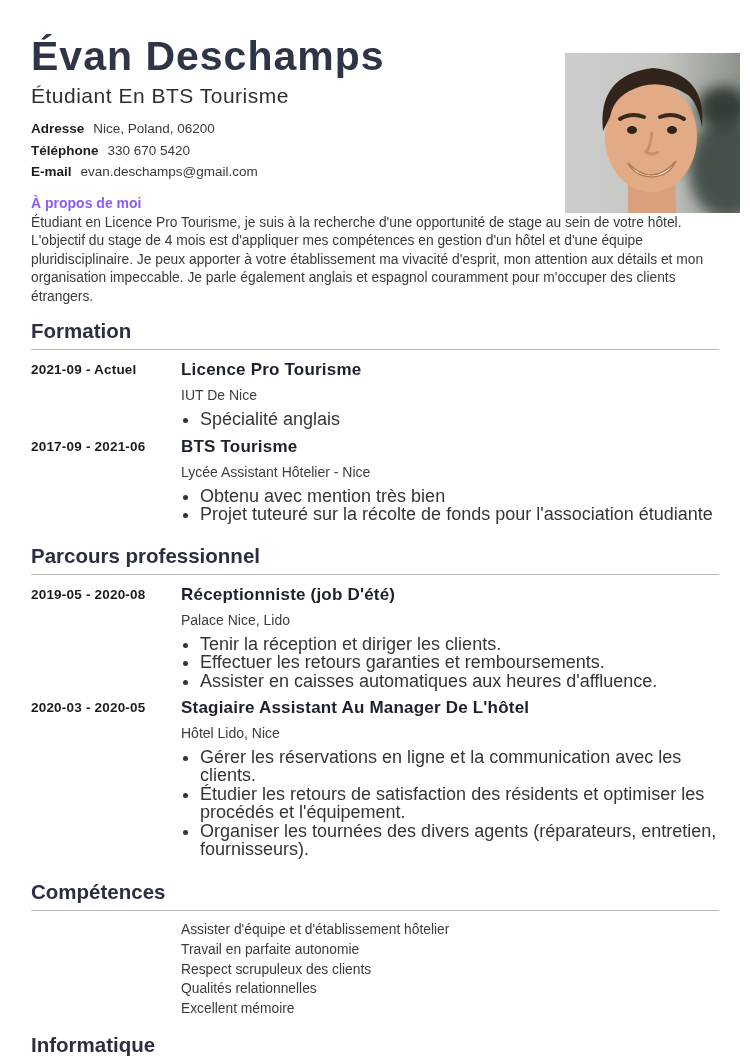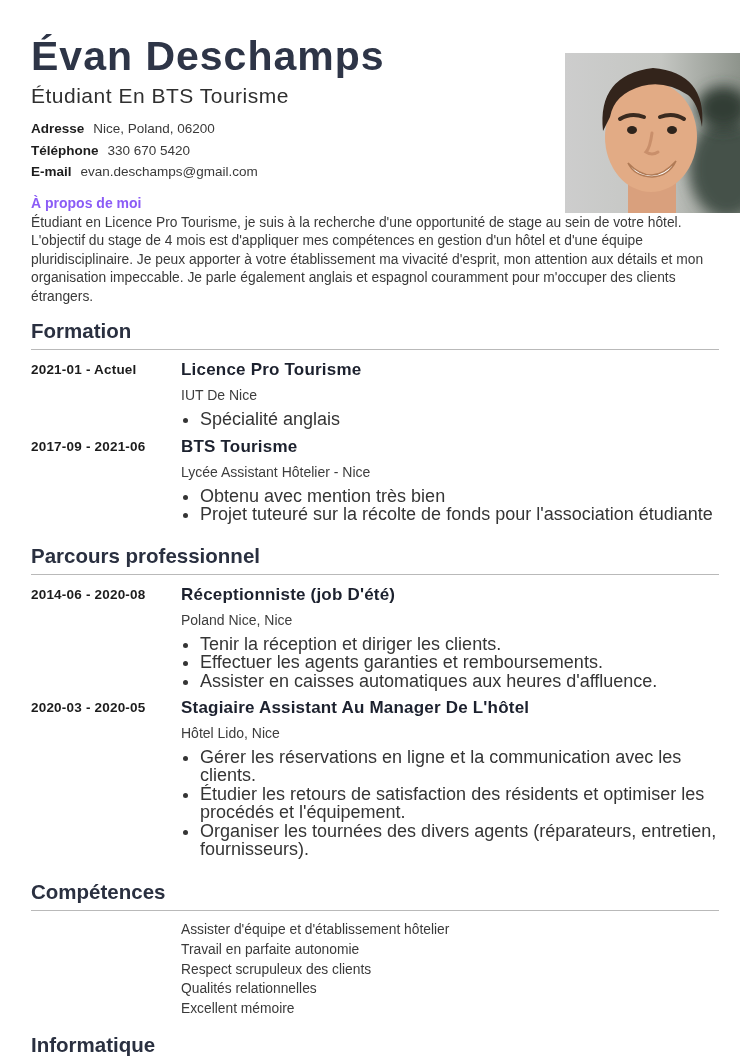--- a/index.html
+++ b/index.html
@@ -110,21 +110,21 @@
   <section class="about">
     <h3 class="about-h">À propos de moi</h3>
     <p class="about-p">Étudiant en Licence Pro Tourisme, je suis à la recherche d'une opportunité de stage au sein de votre hôtel. L'objectif du stage de 4 mois est d'appliquer mes compétences en gestion d'un hôtel et d'une équipe pluridisciplinaire. Je peux apporter à votre établissement ma vivacité d'esprit, mon attention aux détails et mon organisation impeccable. Je parle également anglais et espagnol couramment pour m'occuper des clients étrangers.</p>
   </section>
 
     <section class="tsection">
       <h2 class="sec-h">Formation</h2>
       <div class="entries">
 
           <div class="entry">
-            <div class="edate">2021-01 - Actuel</div>
+            <div class="edate">2021-09 - Actuel</div>
             <div class="ebody">
               <div class="etitle">Licence Pro Tourisme</div>
               <div class="esub">IUT De Nice</div>
               <ul class="ebullets">
 
                   <li>Spécialité anglais</li>
 
               </ul>
             </div>
           </div>
@@ -145,29 +145,29 @@
           </div>
 
       </div>
     </section>
 
     <section class="tsection">
       <h2 class="sec-h">Parcours professionnel</h2>
       <div class="entries">
 
           <div class="entry">
-            <div class="edate">2014-06 - 2020-08</div>
+            <div class="edate">2019-05 - 2020-08</div>
             <div class="ebody">
               <div class="etitle">Réceptionniste (job D'été)</div>
-              <div class="esub">Poland Nice, Nice</div>
+              <div class="esub">Palace Nice, Lido</div>
               <ul class="ebullets">
 
                   <li>Tenir la réception et diriger les clients.</li>
 
-                  <li>Effectuer les agents garanties et remboursements.</li>
+                  <li>Effectuer les retours garanties et remboursements.</li>
 
                   <li>Assister en caisses automatiques aux heures d'affluence.</li>
 
               </ul>
             </div>
           </div>
 
           <div class="entry">
             <div class="edate">2020-03 - 2020-05</div>
             <div class="ebody">

